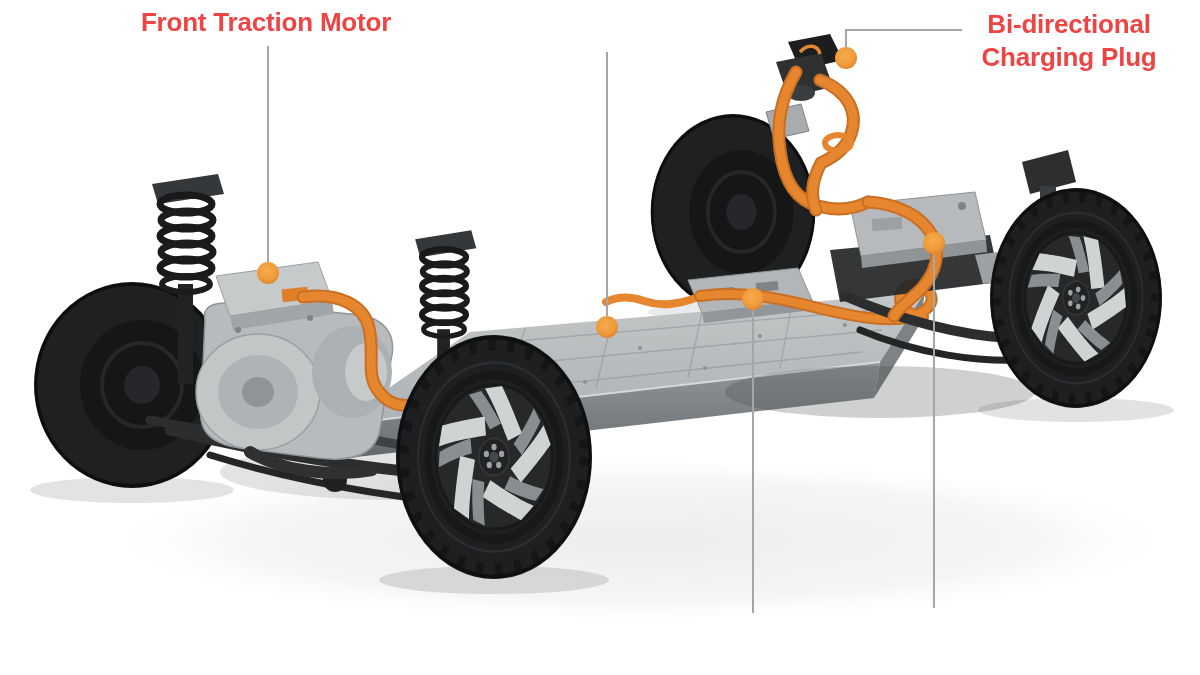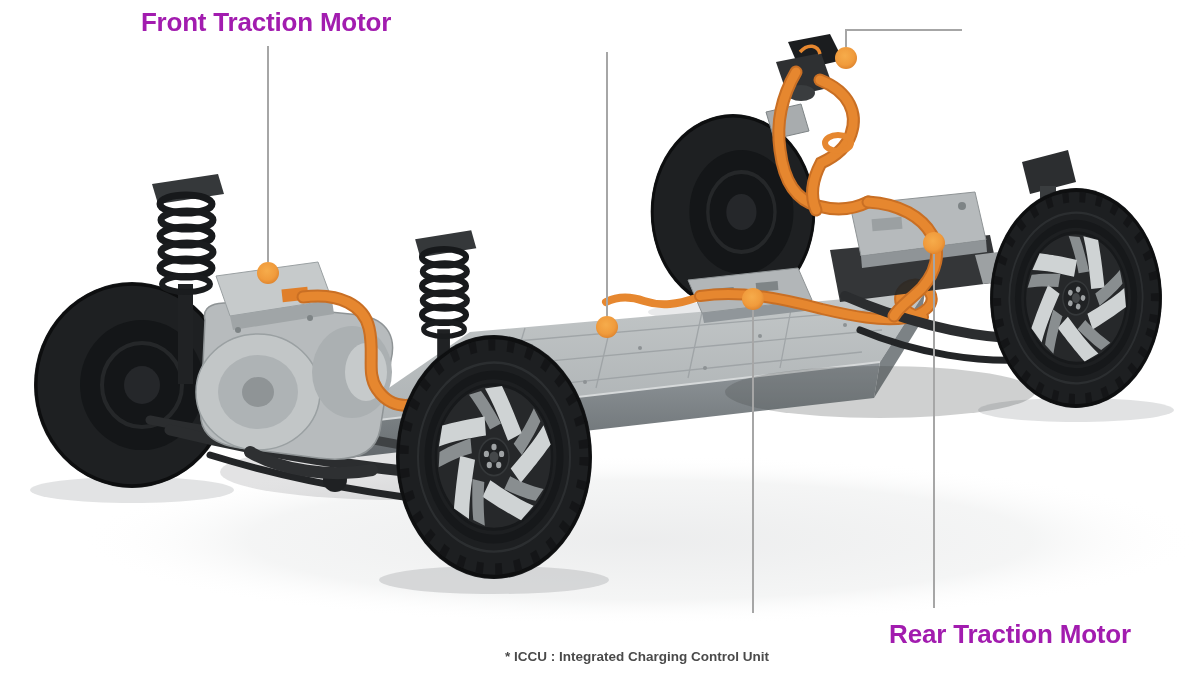--- a/index.html
+++ b/index.html
@@ -3,21 +3,21 @@
 <meta charset="utf-8">
 <style>
   html,body{margin:0;padding:0;background:#fff;}
   .stage{
     position:relative;width:1200px;height:675px;background:#ffffff;
     overflow:hidden;font-family:"Liberation Sans",sans-serif;
   }
   .illustration{position:absolute;left:0;top:0;width:1200px;height:675px;}
   .callout-label{
     position:absolute;text-align:center;font-weight:bold;
-    font-size:26px;line-height:1.26;color:#a21caf;letter-spacing:-0.2px;
+    font-size:26px;line-height:1.26;color:#ef4444;letter-spacing:-0.2px;
   }
   .footnote{
     position:absolute;text-align:center;font-weight:bold;
     font-size:13.5px;color:#4a4a4a;letter-spacing:0;
   }
   .lbl-ftm{left:116px;top:6px;width:300px;}
   .lbl-bs{left:458px;top:10px;width:300px;}
   .lbl-bcp{left:966px;top:8px;width:206px;}
   .lbl-iccu{left:638px;top:618px;width:200px;}
   .lbl-rtm{left:860px;top:618px;width:300px;}
@@ -239,16 +239,15 @@
     <g fill="url(#dotGrad)">
       <circle cx="268" cy="273" r="11"></circle>
       <circle cx="607" cy="327" r="11"></circle>
       <circle cx="846" cy="58" r="11"></circle>
       <circle cx="753" cy="299" r="11"></circle>
       <circle cx="934" cy="243" r="11"></circle>
     </g>
   </svg>
 
   <div class="callout-label lbl-ftm">Front Traction Motor</div>
-  <div class="callout-label lbl-rtm">Rear Traction Motor</div>
-  <div class="footnote lbl-note">* ICCU : Integrated Charging Control Unit</div>
+  <div class="callout-label lbl-bcp">Bi-directional Charging Plug</div>
 
 </div>
 
 </body></html>

